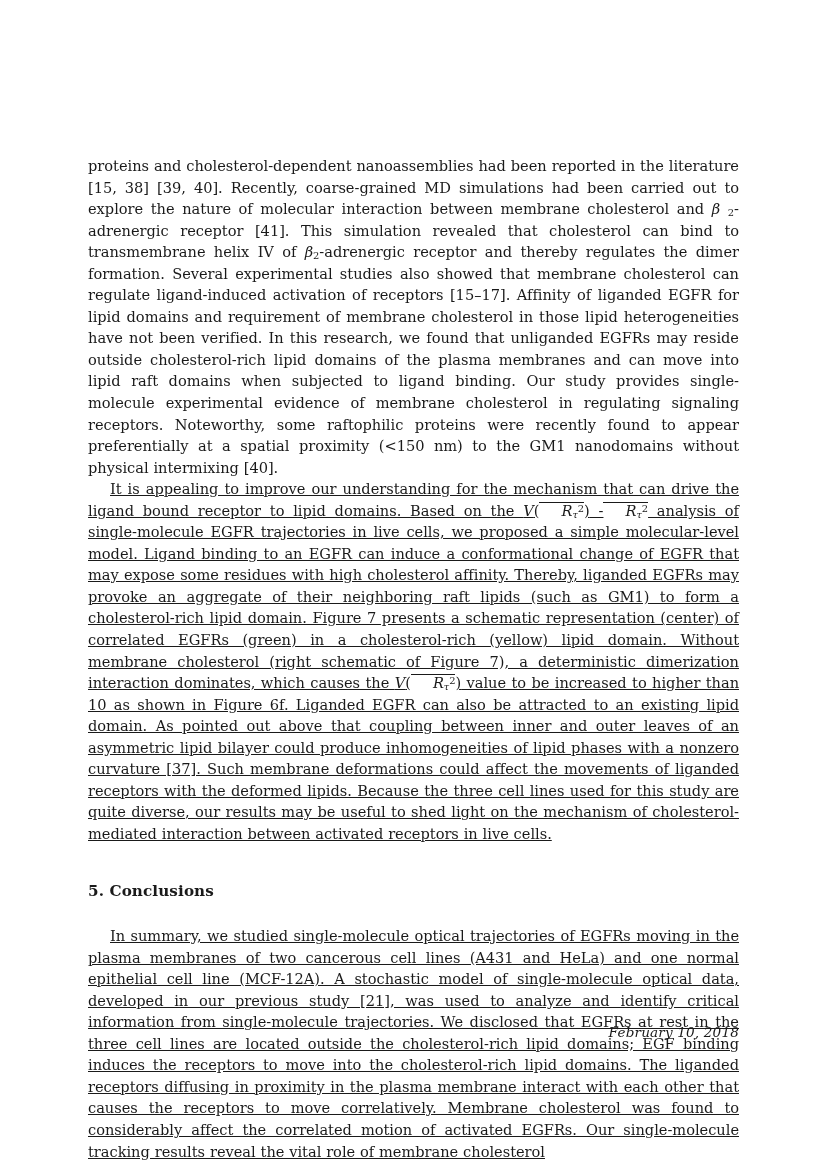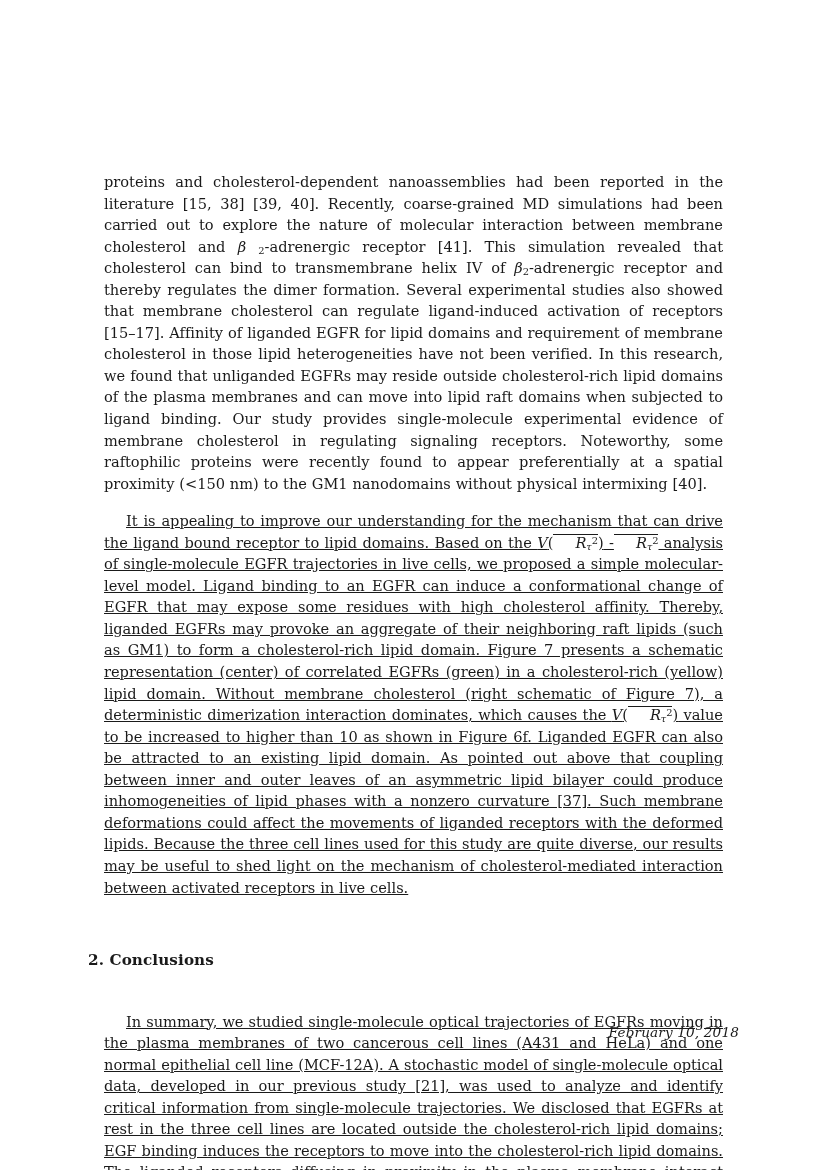--- a/index.html
+++ b/index.html
@@ -19,21 +19,21 @@
     overflow: hidden;
     box-sizing: border-box;
   }
   .content {
     position: absolute;
     left: 88px;
     top: 155px;
     width: 651px;
   }
   .para {
-    margin: 16px;
+    margin: 0;
     text-align: justify;
     text-justify: inter-word;
     font-size: 14.6px;
     line-height: 21.55px;
     letter-spacing: -0.02px;
     word-spacing: 0.25px;
     hyphens: manual;
   }
   .para.indent {
     text-indent: 22px;
@@ -90,21 +90,21 @@
 <div class="page">
 
   <div class="content">
 
     <p class="para"><span>proteins and cholesterol-dependent nanoassemblies had been reported in the literature [15, 38] [39, 40]. Recently, coarse-grained MD simulations had been carried out to explore the nature of molecular interaction between membrane cholesterol and </span><span class="mvar">β</span>&nbsp;<sub>2</sub><span>-adrenergic receptor [41]. This simulation revealed that cholesterol can bind to transmembrane helix IV of </span><span class="mvar">β</span><sub>2</sub><span>-adrenergic receptor and thereby regulates the dimer formation. Several experimental studies also showed that membrane cholesterol can regulate ligand-induced activation of receptors [15–17]. Affinity of liganded EGFR for lipid domains and requirement of membrane cholesterol in those lipid heterogeneities have not been verified. In this research, we found that unliganded EGFRs may reside outside cholesterol-rich lipid domains of the plasma membranes and can move into lipid raft domains when subjected to ligand binding. Our study provides single-molecule experimental evidence of membrane cholesterol in regulating signaling receptors. Noteworthy, some raftophilic proteins were recently found to appear preferentially at a spatial proximity (&lt;150 nm) to the GM1 nanodomains without physical intermixing [40].</span></p>
 
     <p class="para indent"><span>It is appealing to improve our understanding for the mechanism that can drive the ligand bound receptor to lipid domains. Based on the </span><span class="nowrap"><span class="mvar">V</span><span>(</span><span class="ovl"><span class="mvar">R</span><span class="tau">τ</span><sup>2</sup></span><span>)</span><span> -</span><span class="ovl"><span class="mvar">R</span><span class="tau">τ</span><sup>2</sup></span></span><span> analysis of single-molecule EGFR trajectories in live cells, we proposed a simple molecular-level model. Ligand binding to an EGFR can induce a conformational change of EGFR that may expose some residues with high cholesterol affinity. Thereby, liganded EGFRs may provoke an aggregate of their neighboring raft lipids (such as GM1) to form a cholesterol-rich lipid domain. Figure 7 presents a schematic representation (center) of correlated EGFRs (green) in a cholesterol-rich (yellow) lipid domain. Without membrane cholesterol (right schematic of Figure 7), a deterministic dimerization interaction dominates, which causes the </span><span class="nowrap"><span class="mvar">V</span><span>(</span><span class="ovl"><span class="mvar">R</span><span class="tau">τ</span><sup>2</sup></span><span>)</span></span><span> value to be increased to higher than 10 as shown in Figure 6f. Liganded EGFR can also be attracted to an existing lipid domain. As pointed out above that coupling between inner and outer leaves of an asymmetric lipid bilayer could produce inhomogeneities of lipid phases with a nonzero curvature [37]. Such membrane deformations could affect the movements of liganded receptors with the deformed lipids. Because the three cell lines used for this study are quite diverse, our results may be useful to shed light on the mechanism of cholesterol-mediated interaction between activated receptors in live cells.</span></p>
 
     <div class="gap-before-heading"></div>
 
-    <h2 class="sec-heading">2.  Conclusions</h2>
+    <h2 class="sec-heading">5.  Conclusions</h2>
 
     <div class="gap-after-heading"></div>
 
     <p class="para indent">In summary, we studied single-molecule optical trajectories of EGFRs moving in the plasma membranes of two cancerous cell lines (A431 and HeLa) and one normal epithelial cell line (MCF-12A). A stochastic model of single-molecule optical data, developed in our previous study [21], was used to analyze and identify critical information from single-molecule trajectories. We disclosed that EGFRs at rest in the three cell lines are located outside the cholesterol-rich lipid domains; EGF binding induces the receptors to move into the cholesterol-rich lipid domains. The liganded receptors diffusing in proximity in the plasma membrane interact with each other that causes the receptors to move correlatively. Membrane cholesterol was found to considerably affect the correlated motion of activated EGFRs. Our single-molecule tracking results reveal the vital role of membrane cholesterol</p>
 
   </div>
 
   <div class="footer">February 10, 2018</div>
 
 </div>

